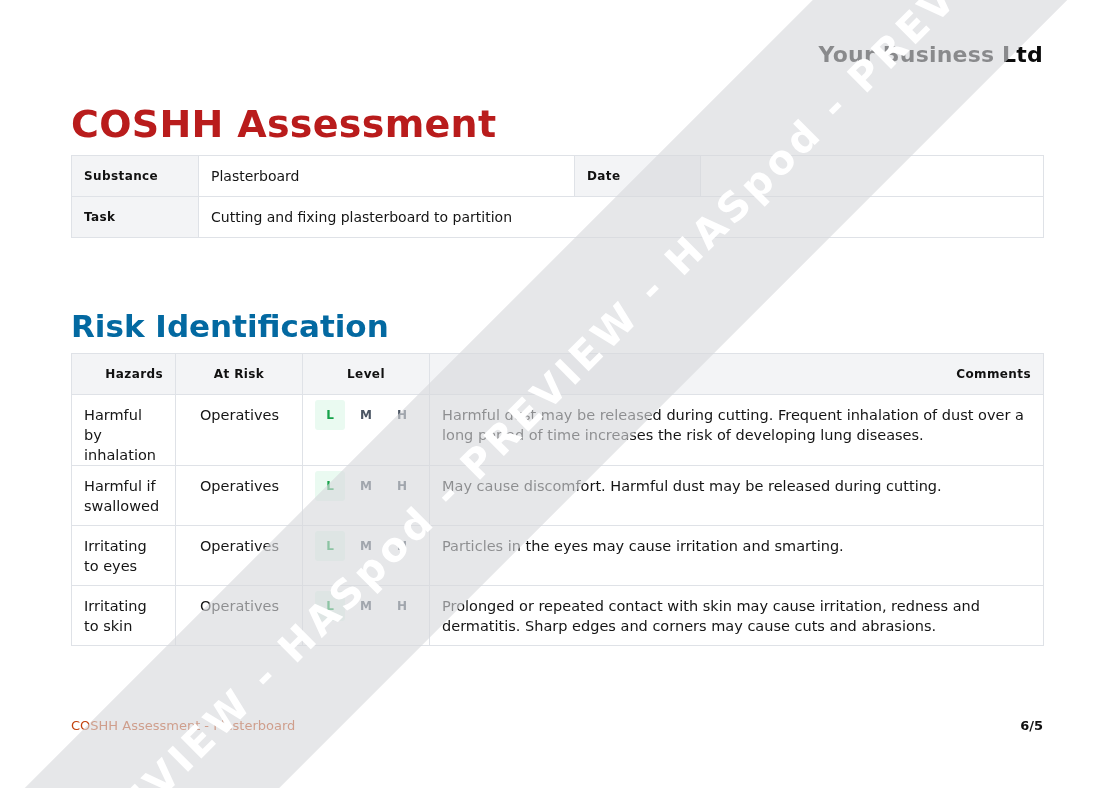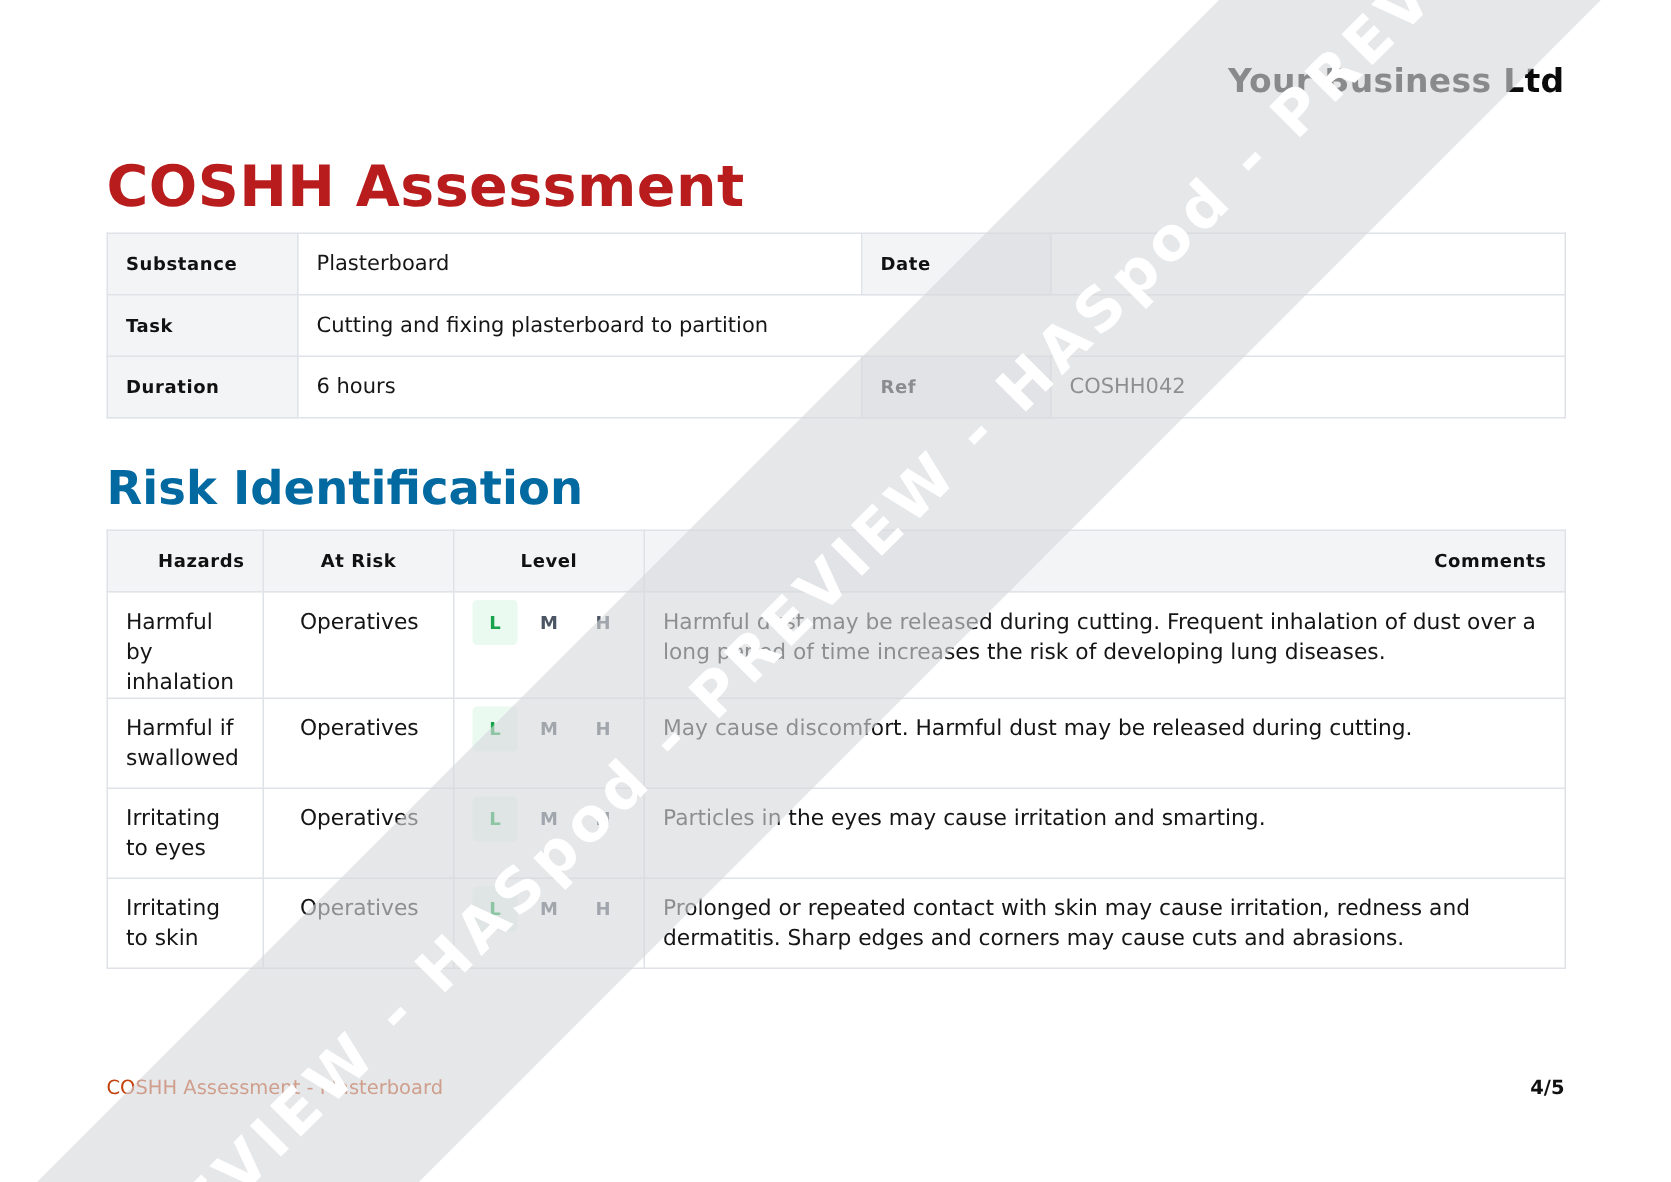--- a/index.html
+++ b/index.html
@@ -72,26 +72,20 @@
         <tr>
       <td class="lbl">Substance</td>
       <td class="val">Plasterboard</td>
       <td class="lbl">Date</td>
       <td class="val"></td>
     </tr>
     <tr>
       <td class="lbl">Task</td>
       <td class="val" colspan="3">Cutting and fixing plasterboard to partition</td>
     </tr>
-    <tr>
-      <td class="lbl">Duration</td>
-      <td class="val">6 hours</td>
-      <td class="lbl">Ref</td>
-      <td class="val">COSHH042</td>
-    </tr>
   </tbody>
     </table>
 
   <h2 class="section">Risk Identification</h2>
 
   <table class="risk">
     <colgroup>
         <col style="width:104px">
         <col style="width:127px">
         <col style="width:127px">
@@ -153,18 +147,18 @@
           <div class="lvl">M</div>
           <div class="lvl">H</div>
         </div>
       </td>
       <td>Prolonged or repeated contact with skin may cause irritation, redness and dermatitis. Sharp edges and corners may cause cuts and abrasions.</td>
     </tr>
   </tbody>
     </table>
 
   <div class="footer-left">COSHH Assessment - Plasterboard</div>
-  <div class="footer-right">4/5</div>
+  <div class="footer-right">6/5</div>
 
   <div class="watermark">
     <span>HASpod - PREVIEW - HASpod - PREVIEW - HASpod - PREVIEW - HASpod</span>
   </div>
 </div>
 
 </body></html>

